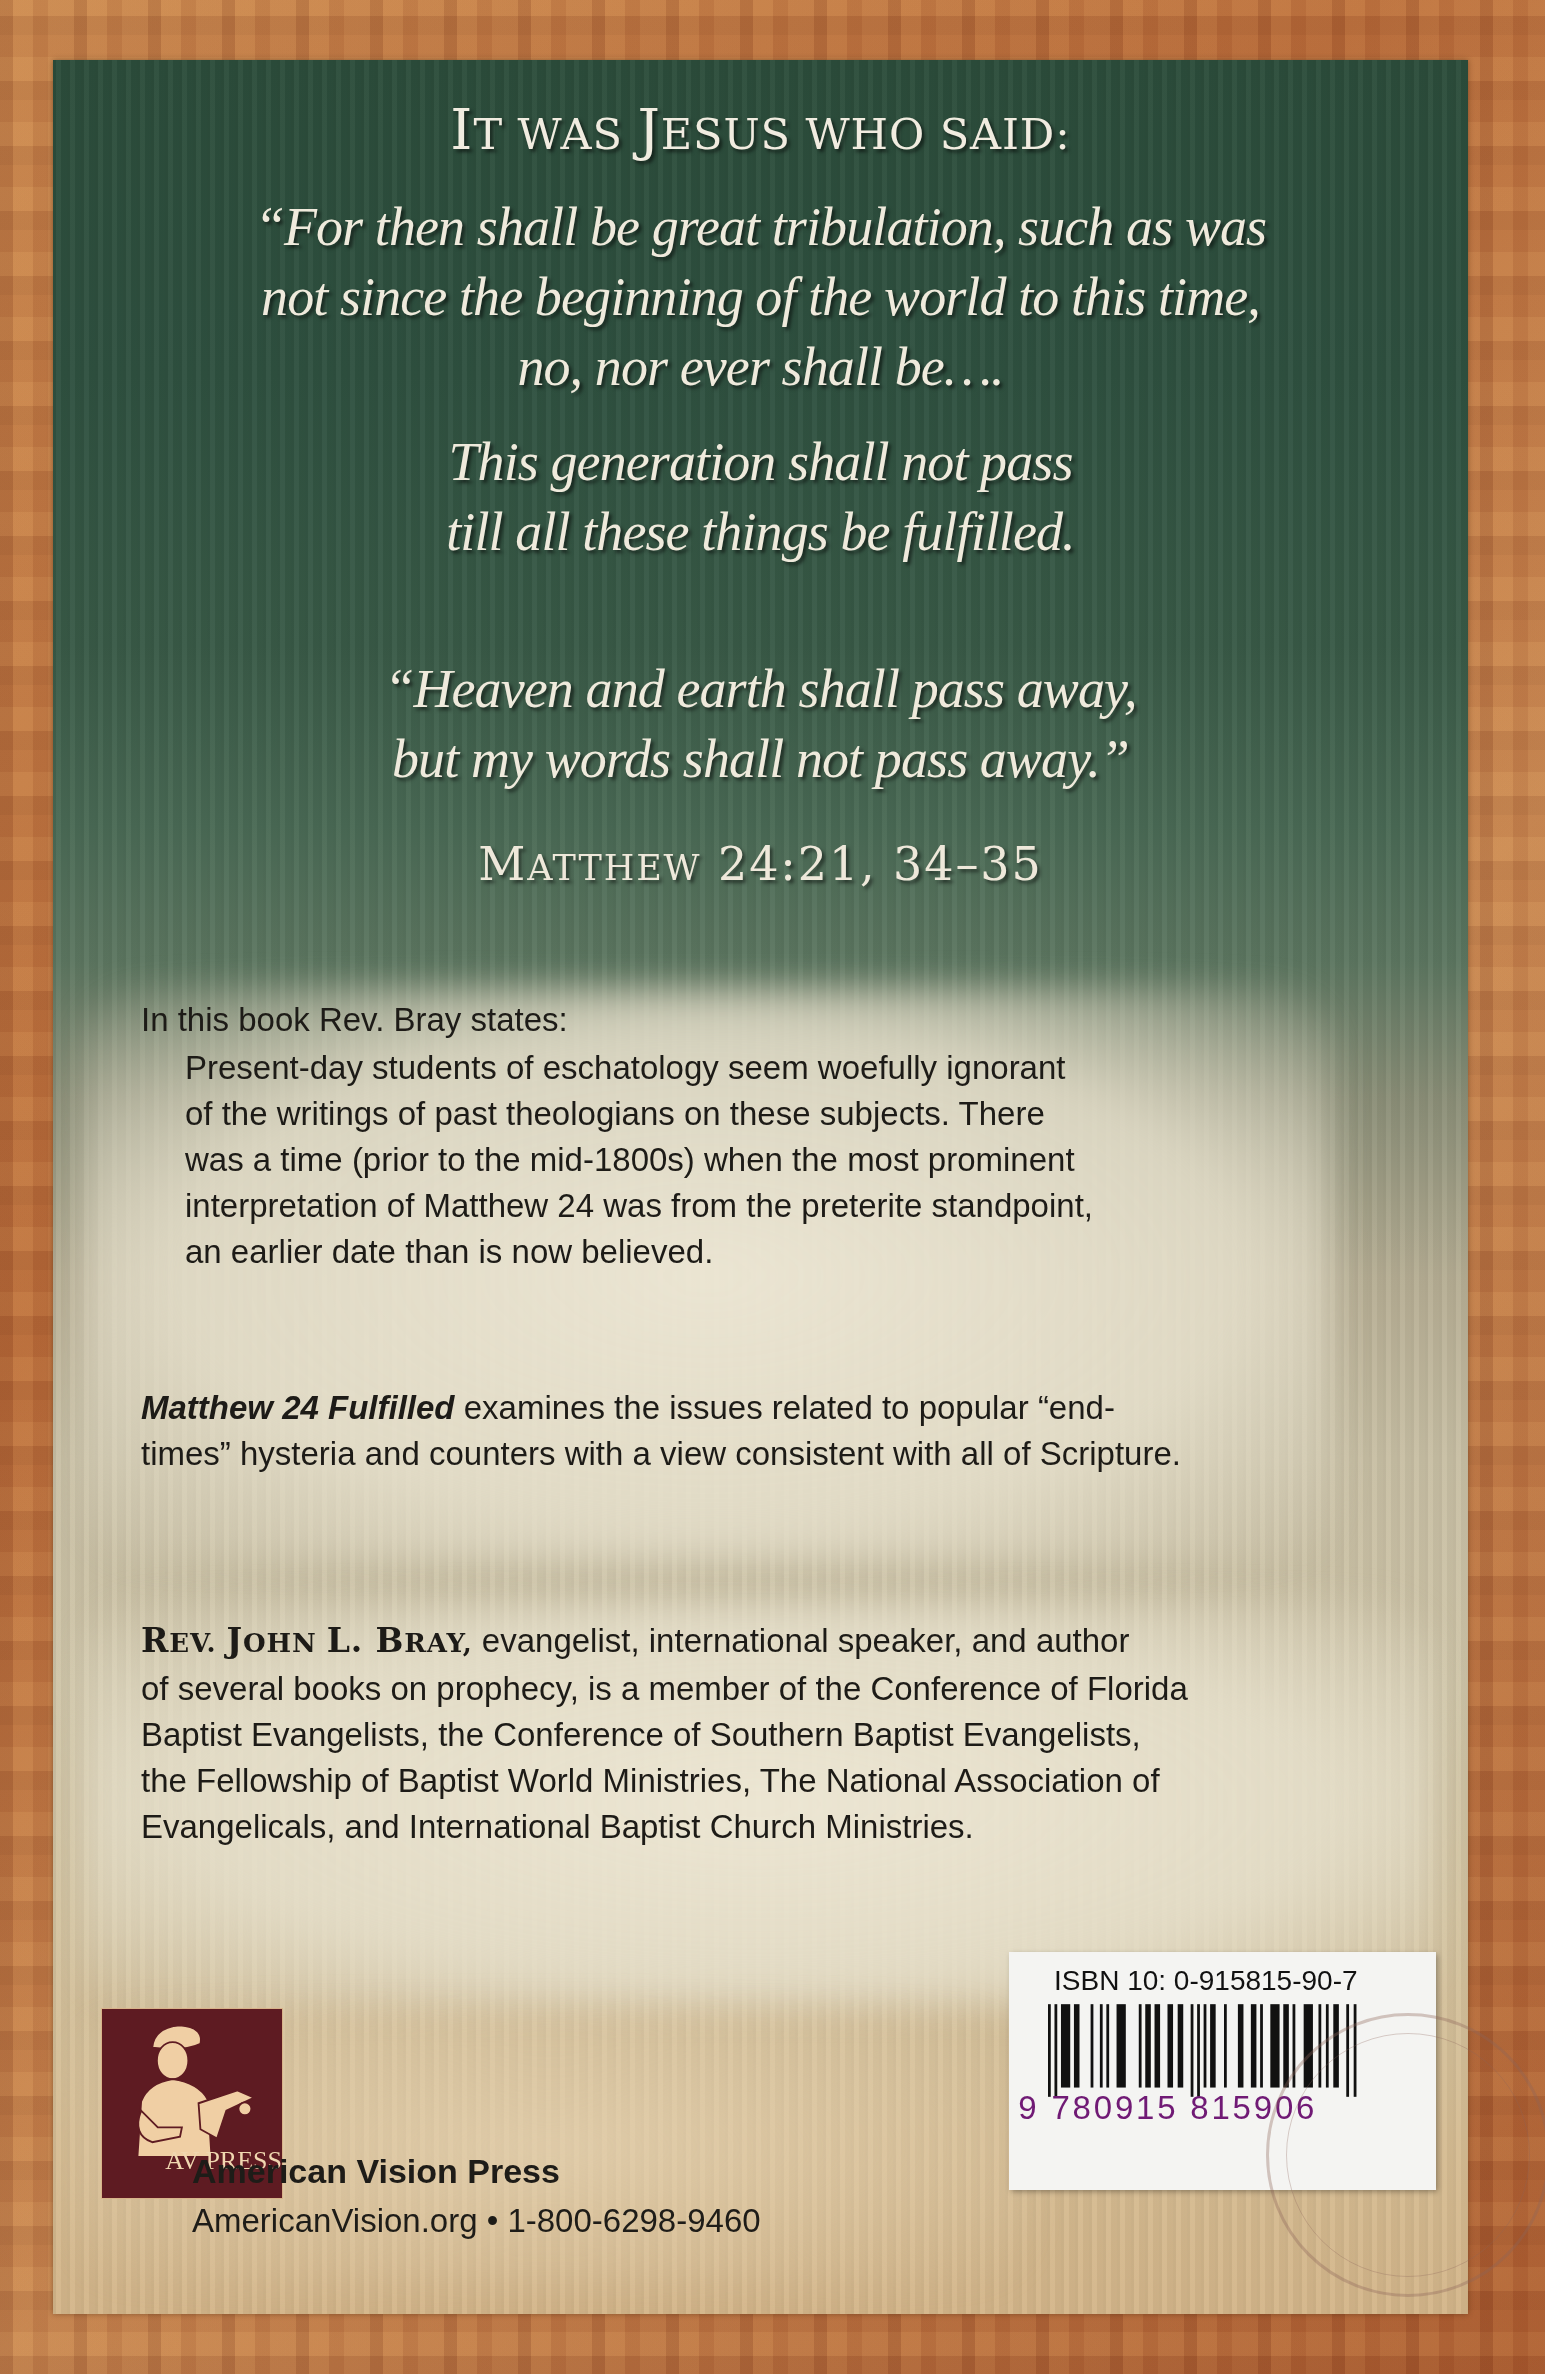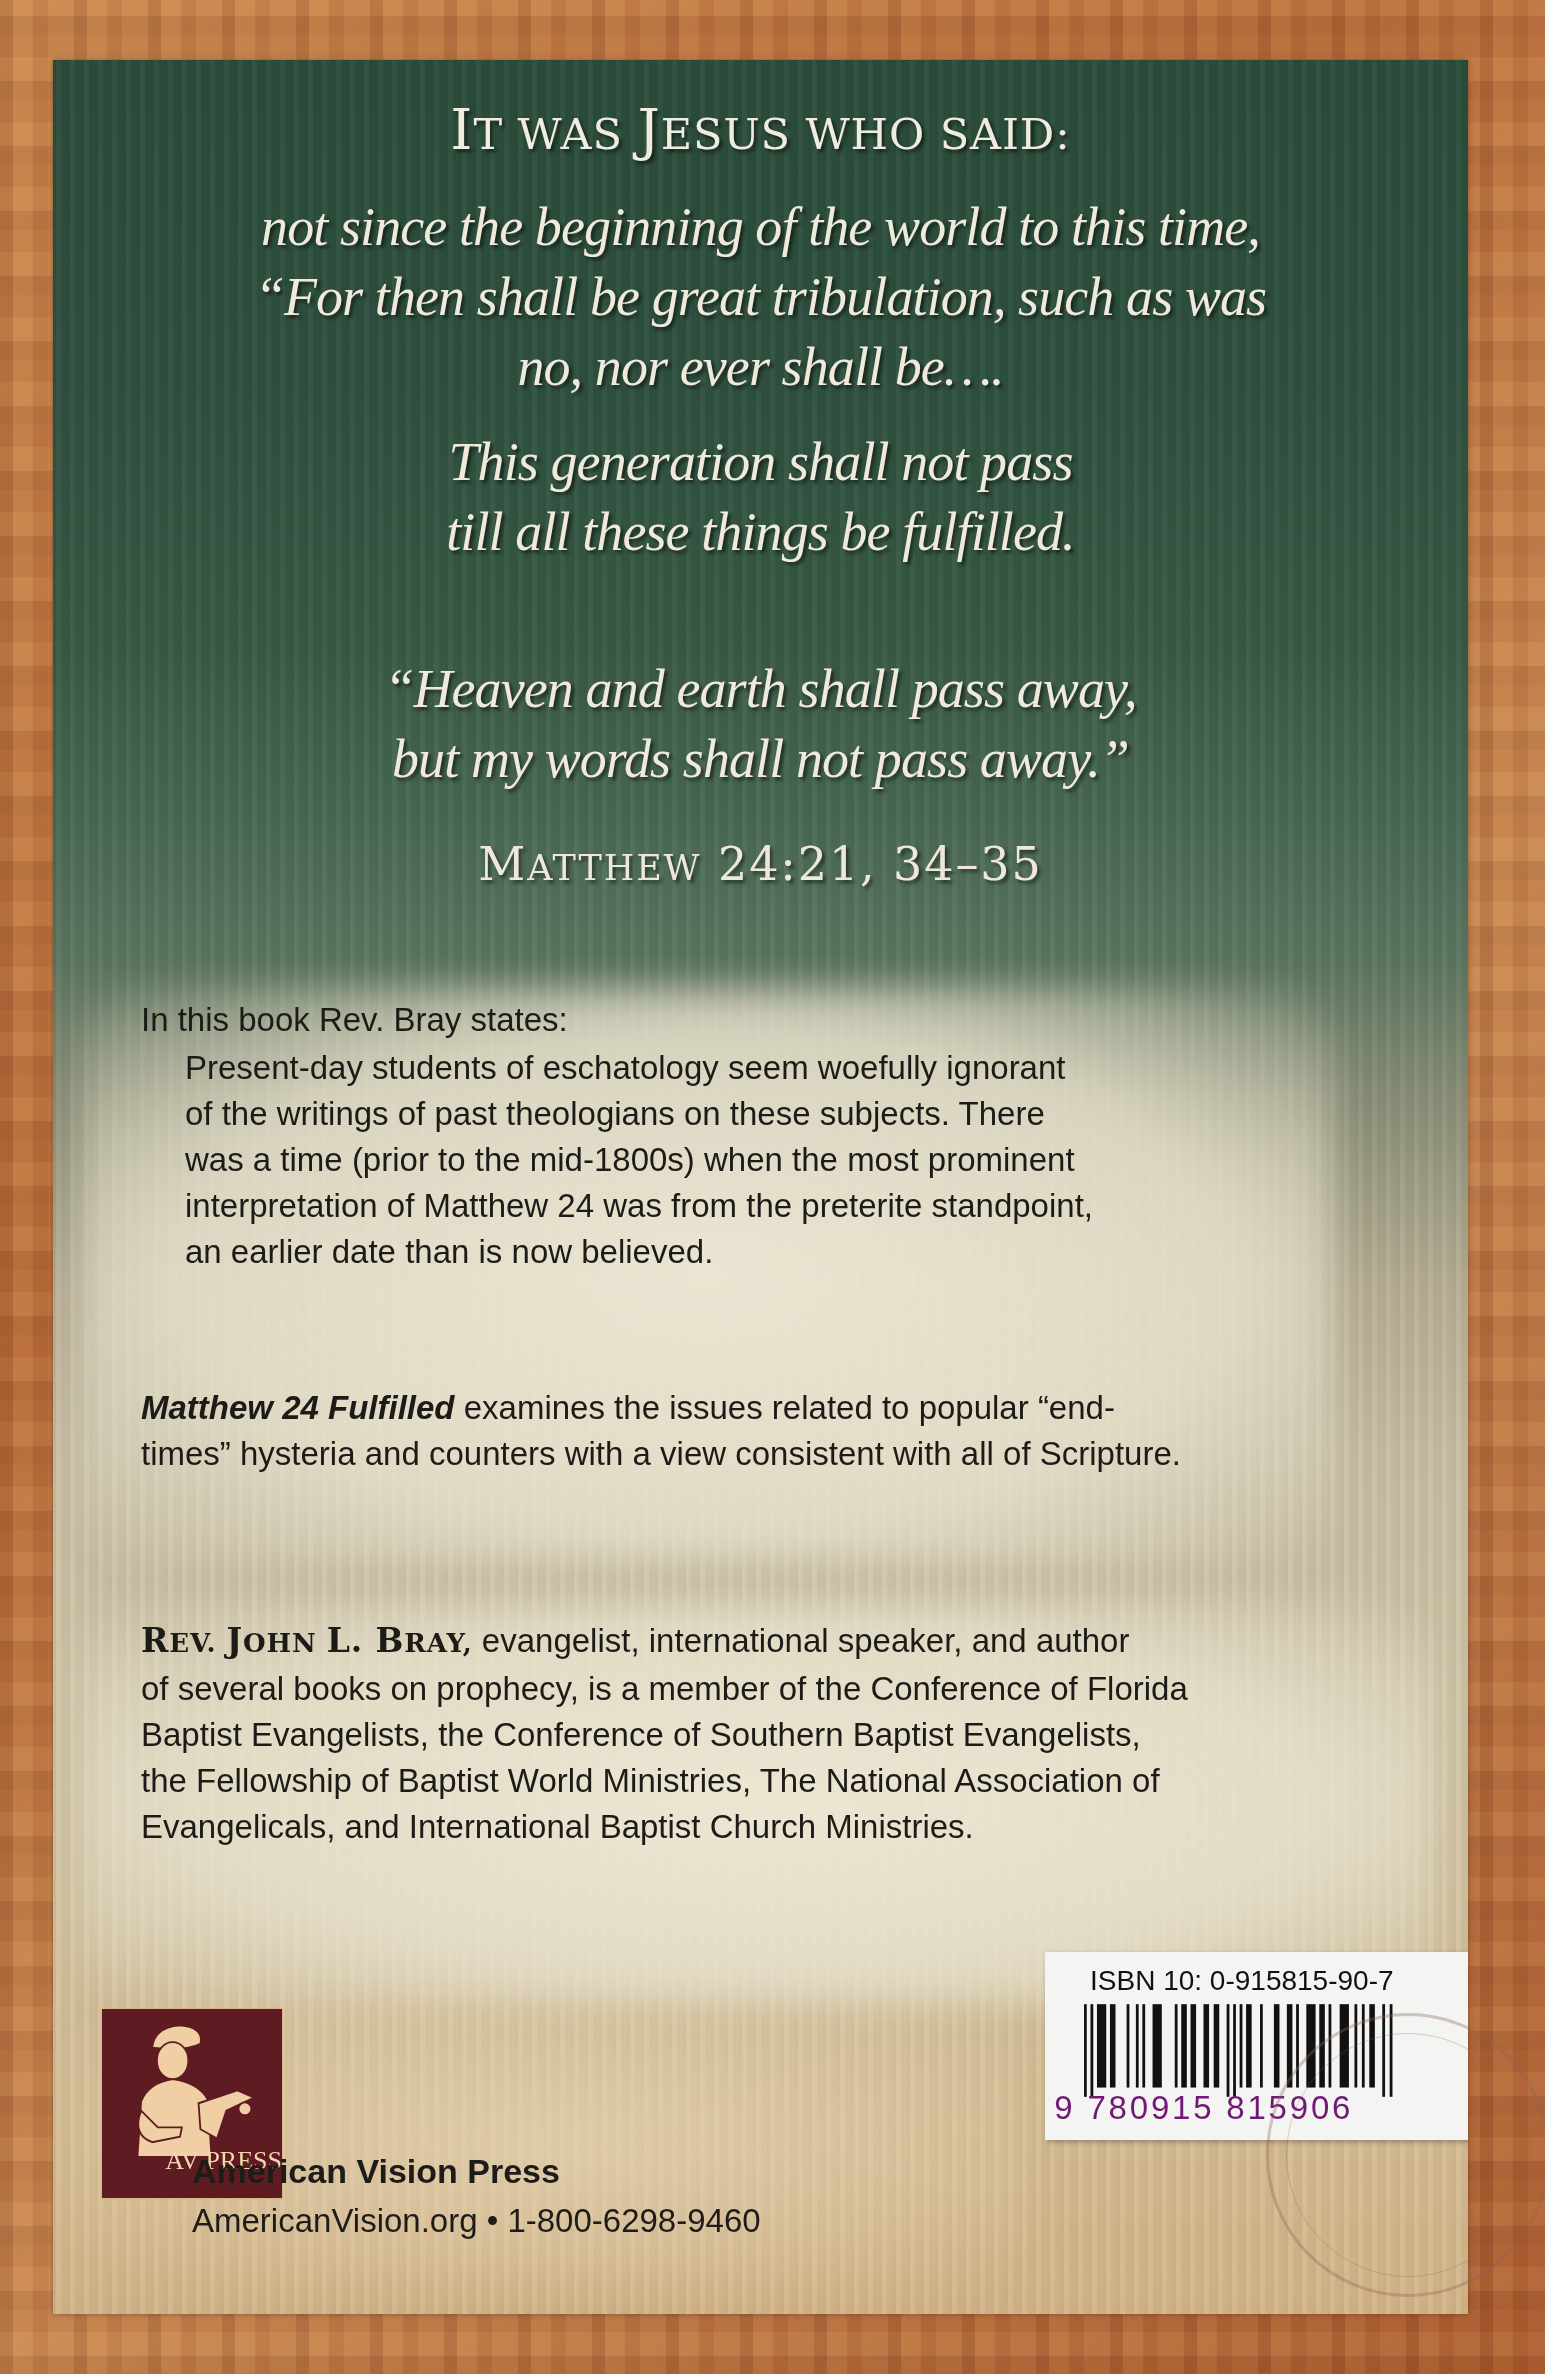--- a/index.html
+++ b/index.html
@@ -76,21 +76,21 @@
       position: absolute; bottom: 22px; left: 0; width: 100%; text-align: right;
       font-family: "Liberation Serif", serif; color: #f0d7b0; font-size: 26px; letter-spacing: 0px;
     }
     .publisher {
       position: absolute; left: 139px; top: 2092px; color: #1e1c18; font-family: "Liberation Sans", sans-serif;
     }
     .publisher .pname { font-size: 34px; font-weight: bold; display: block; }
     .publisher .pcontact { font-size: 33px; display: block; margin-top: 11px; }
 
     .barcode-box {
-      position: absolute; left: 992px; top: 1892px; width: 427px; height: 188px;
+      position: absolute; left: 956px; top: 1892px; width: 427px; height: 238px;
       background: #f4f4f2; box-shadow: 1.9px 1.9px 5.6px rgba(0,0,0,0.35);
     }
     .isbn10 {
       position: absolute; left: 45px; top: 13px; font-family: "Liberation Sans", sans-serif;
       font-size: 28px; color: #111;
     }
     .bars { position: absolute; left: 39px; top: 52px; }
     .isbn13 {
       position: absolute; left: 9.3px; top: 137px; font-family: "Liberation Sans", sans-serif;
       font-size: 33px; color: #701a75; letter-spacing: 2.8px; white-space: pre;
@@ -109,22 +109,22 @@
 <div class="panel">
   <div class="glow g1"></div>
   <div class="glow g2"></div>
   <div class="glow g3"></div>
 
   <div class="heading">
     <span>I</span><span class="sc">T WAS </span><span>J</span><span class="sc">ESUS WHO SAID:</span>
   </div>
 
   <div class="quote q1">
+    <div>“For then shall be great tribulation, such as was</div>
     <div>not since the beginning of the world to this time,</div>
-    <div>“For then shall be great tribulation, such as was</div>
     <div>no, nor ever shall be….</div>
   </div>
   <div class="quote q2">
     <div>This generation shall not pass</div>
     <div>till all these things be fulfilled.</div>
   </div>
   <div class="quote q3">
     <div>“Heaven and earth shall pass away,</div>
     <div>but my words shall not pass away.”</div>
   </div>

